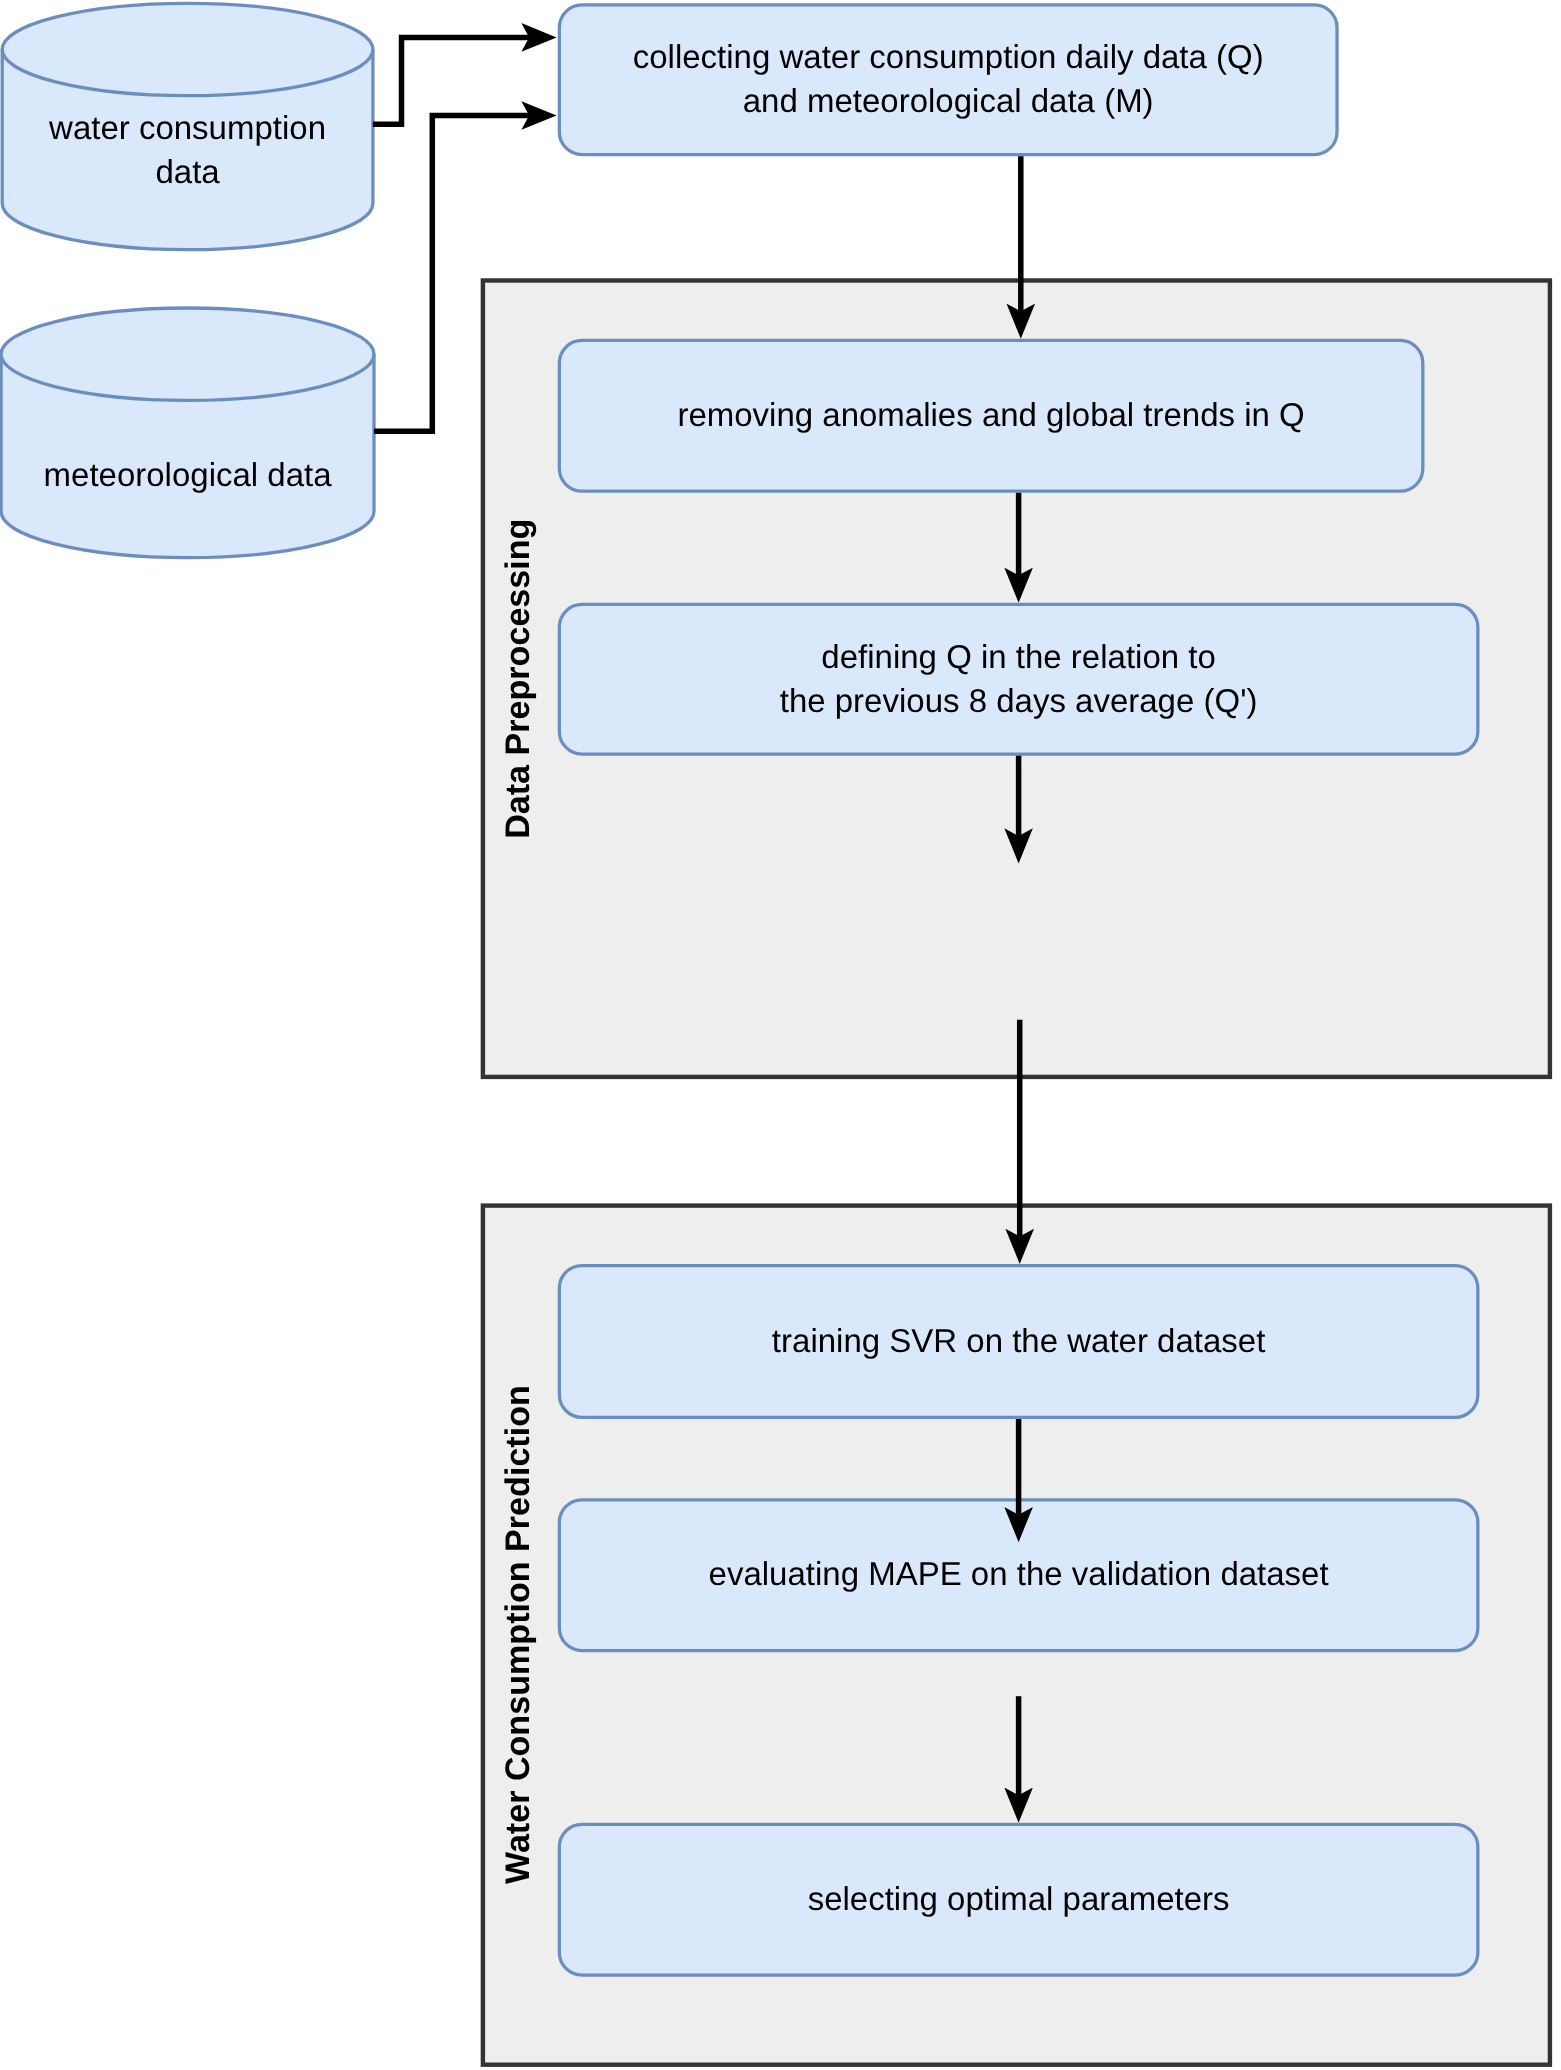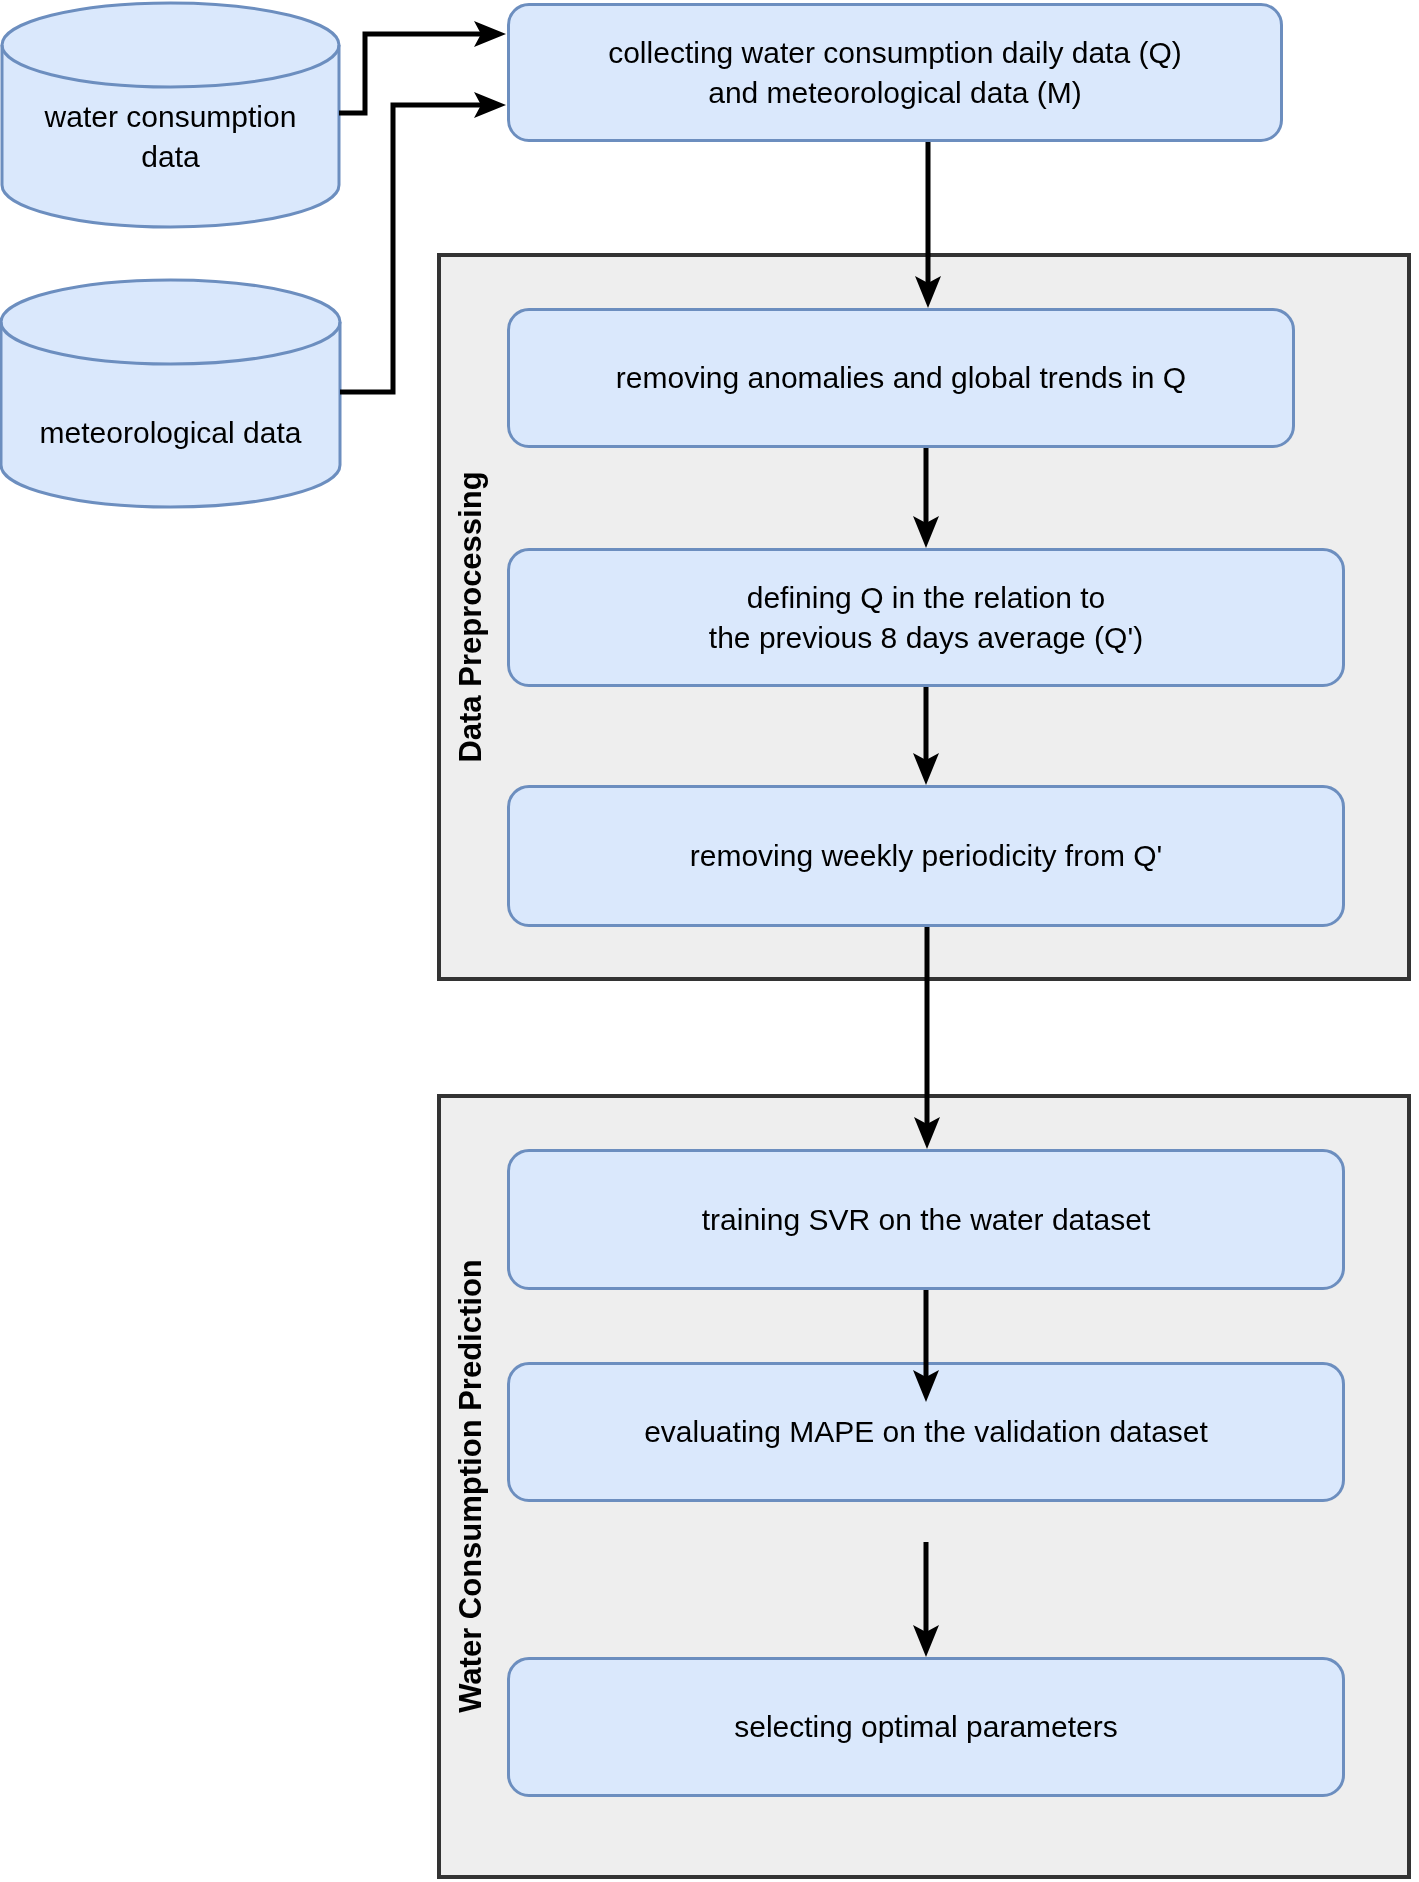--- a/index.html
+++ b/index.html
@@ -68,32 +68,31 @@
       <path class="cyl-shape" d="M1,322 A169.5,42 0 0 1 340,322 L340,465 A169.5,42 0 0 1 1,465 Z"></path>
       <path class="cyl-rim" d="M1,322 A169.5,42 0 0 0 340,322"></path>
     </g>
   </svg>
 
   <div class="cyl-label" style="left:12px;top:97px;width:317px;">water consumption
 data</div>
 
   <div class="cyl-label" style="left:2px;top:413px;width:337px;">meteorological data</div>
 
-  <div class="step" style="left:507px;top:3px;width:776px;height:139px;">collecting water consumption daily data (Q)
+  <div class="step" style="left:507px;top:3px;width:710px;height:139px;">collecting water consumption daily data (Q)
 and meteorological data (M)</div>
 
   <div class="section" style="left:437px;top:253px;width:974px;height:728px;"></div>
   <div class="section-label" style="left:121px;top:597px;">Data Preprocessing</div>
 
   <div class="step" style="left:507px;top:308px;width:788px;height:140px;">removing anomalies and global trends in Q</div>
 
   <div class="step" style="left:507px;top:548px;width:838px;height:139px;">defining Q in the relation to
 the previous 8 days average (Q')</div>
 
-  <div class="step" style="left:507px;top:785px;width:838px;height:142px;">removing weekly periodicity from Q'</div>
 
   <div class="section" style="left:437px;top:1094px;width:974px;height:785px;"></div>
   <div class="section-label" style="left:121px;top:1466px;">Water Consumption Prediction</div>
 
   <div class="step" style="left:507px;top:1149px;width:838px;height:141px;">training SVR on the water dataset</div>
 
   <div class="step" style="left:507px;top:1362px;width:838px;height:140px;">evaluating MAPE on the validation dataset</div>
 
   <div class="step" style="left:507px;top:1657px;width:838px;height:140px;">selecting optimal parameters</div>
 

